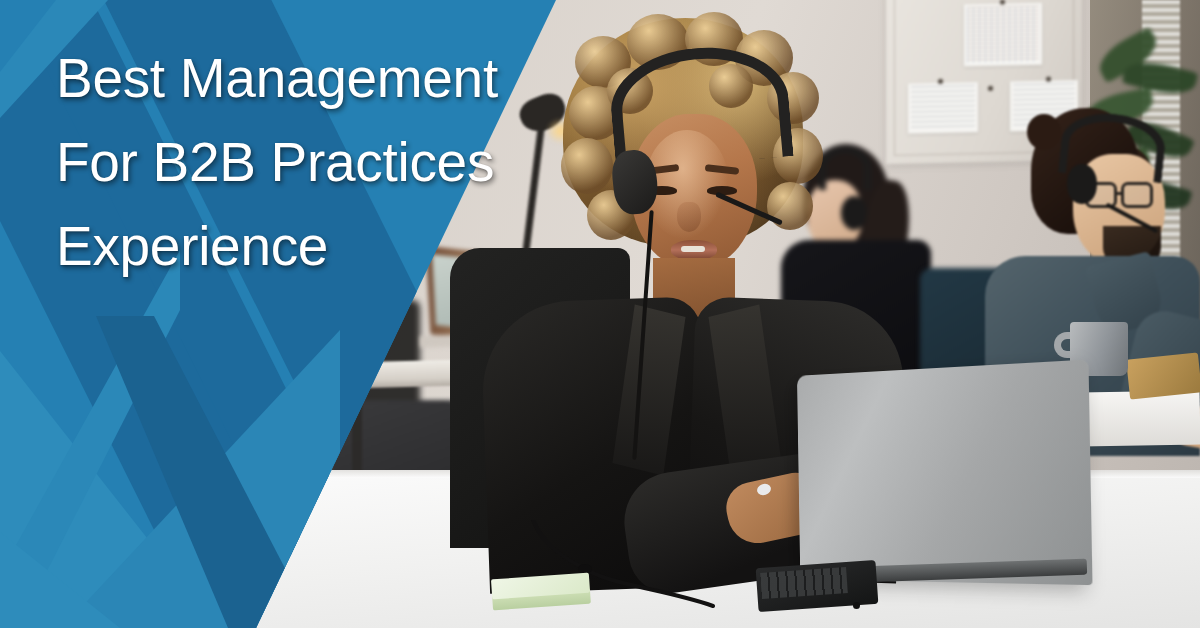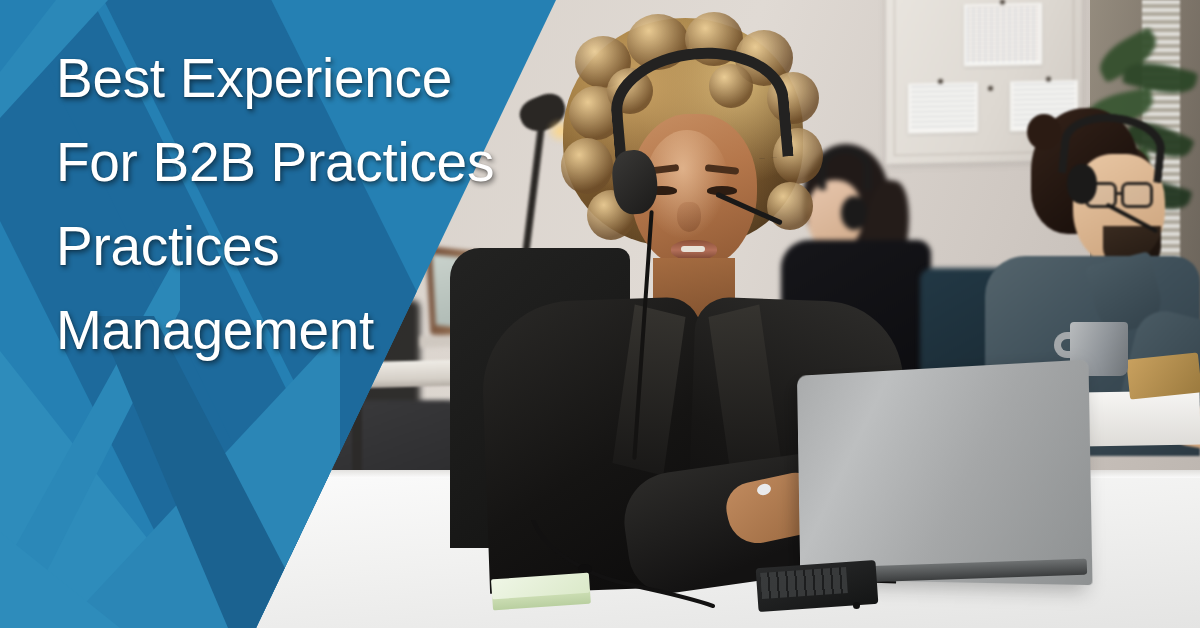--- a/index.html
+++ b/index.html
@@ -730,19 +730,18 @@
     <div class="band band-c"></div>
     <div class="wedge-light2"></div>
     <div class="wedge-dark-low"></div>
     <div class="tiny-corner"></div>
     <div class="tiny-corner2"></div>
     <div class="bl-corner"></div>
   </div>
   <div class="seam-shadow"></div>
 
   <div id="title-block">
-    <div class="line">Best Experience</div>
+    <div class="line">Best Management</div>
     <div class="line">For B2B Practices</div>
-    <div class="line">Practices</div>
-    <div class="line">Management</div>
+    <div class="line">Experience</div>
   </div>
 
 </div>
 
 </body></html>

